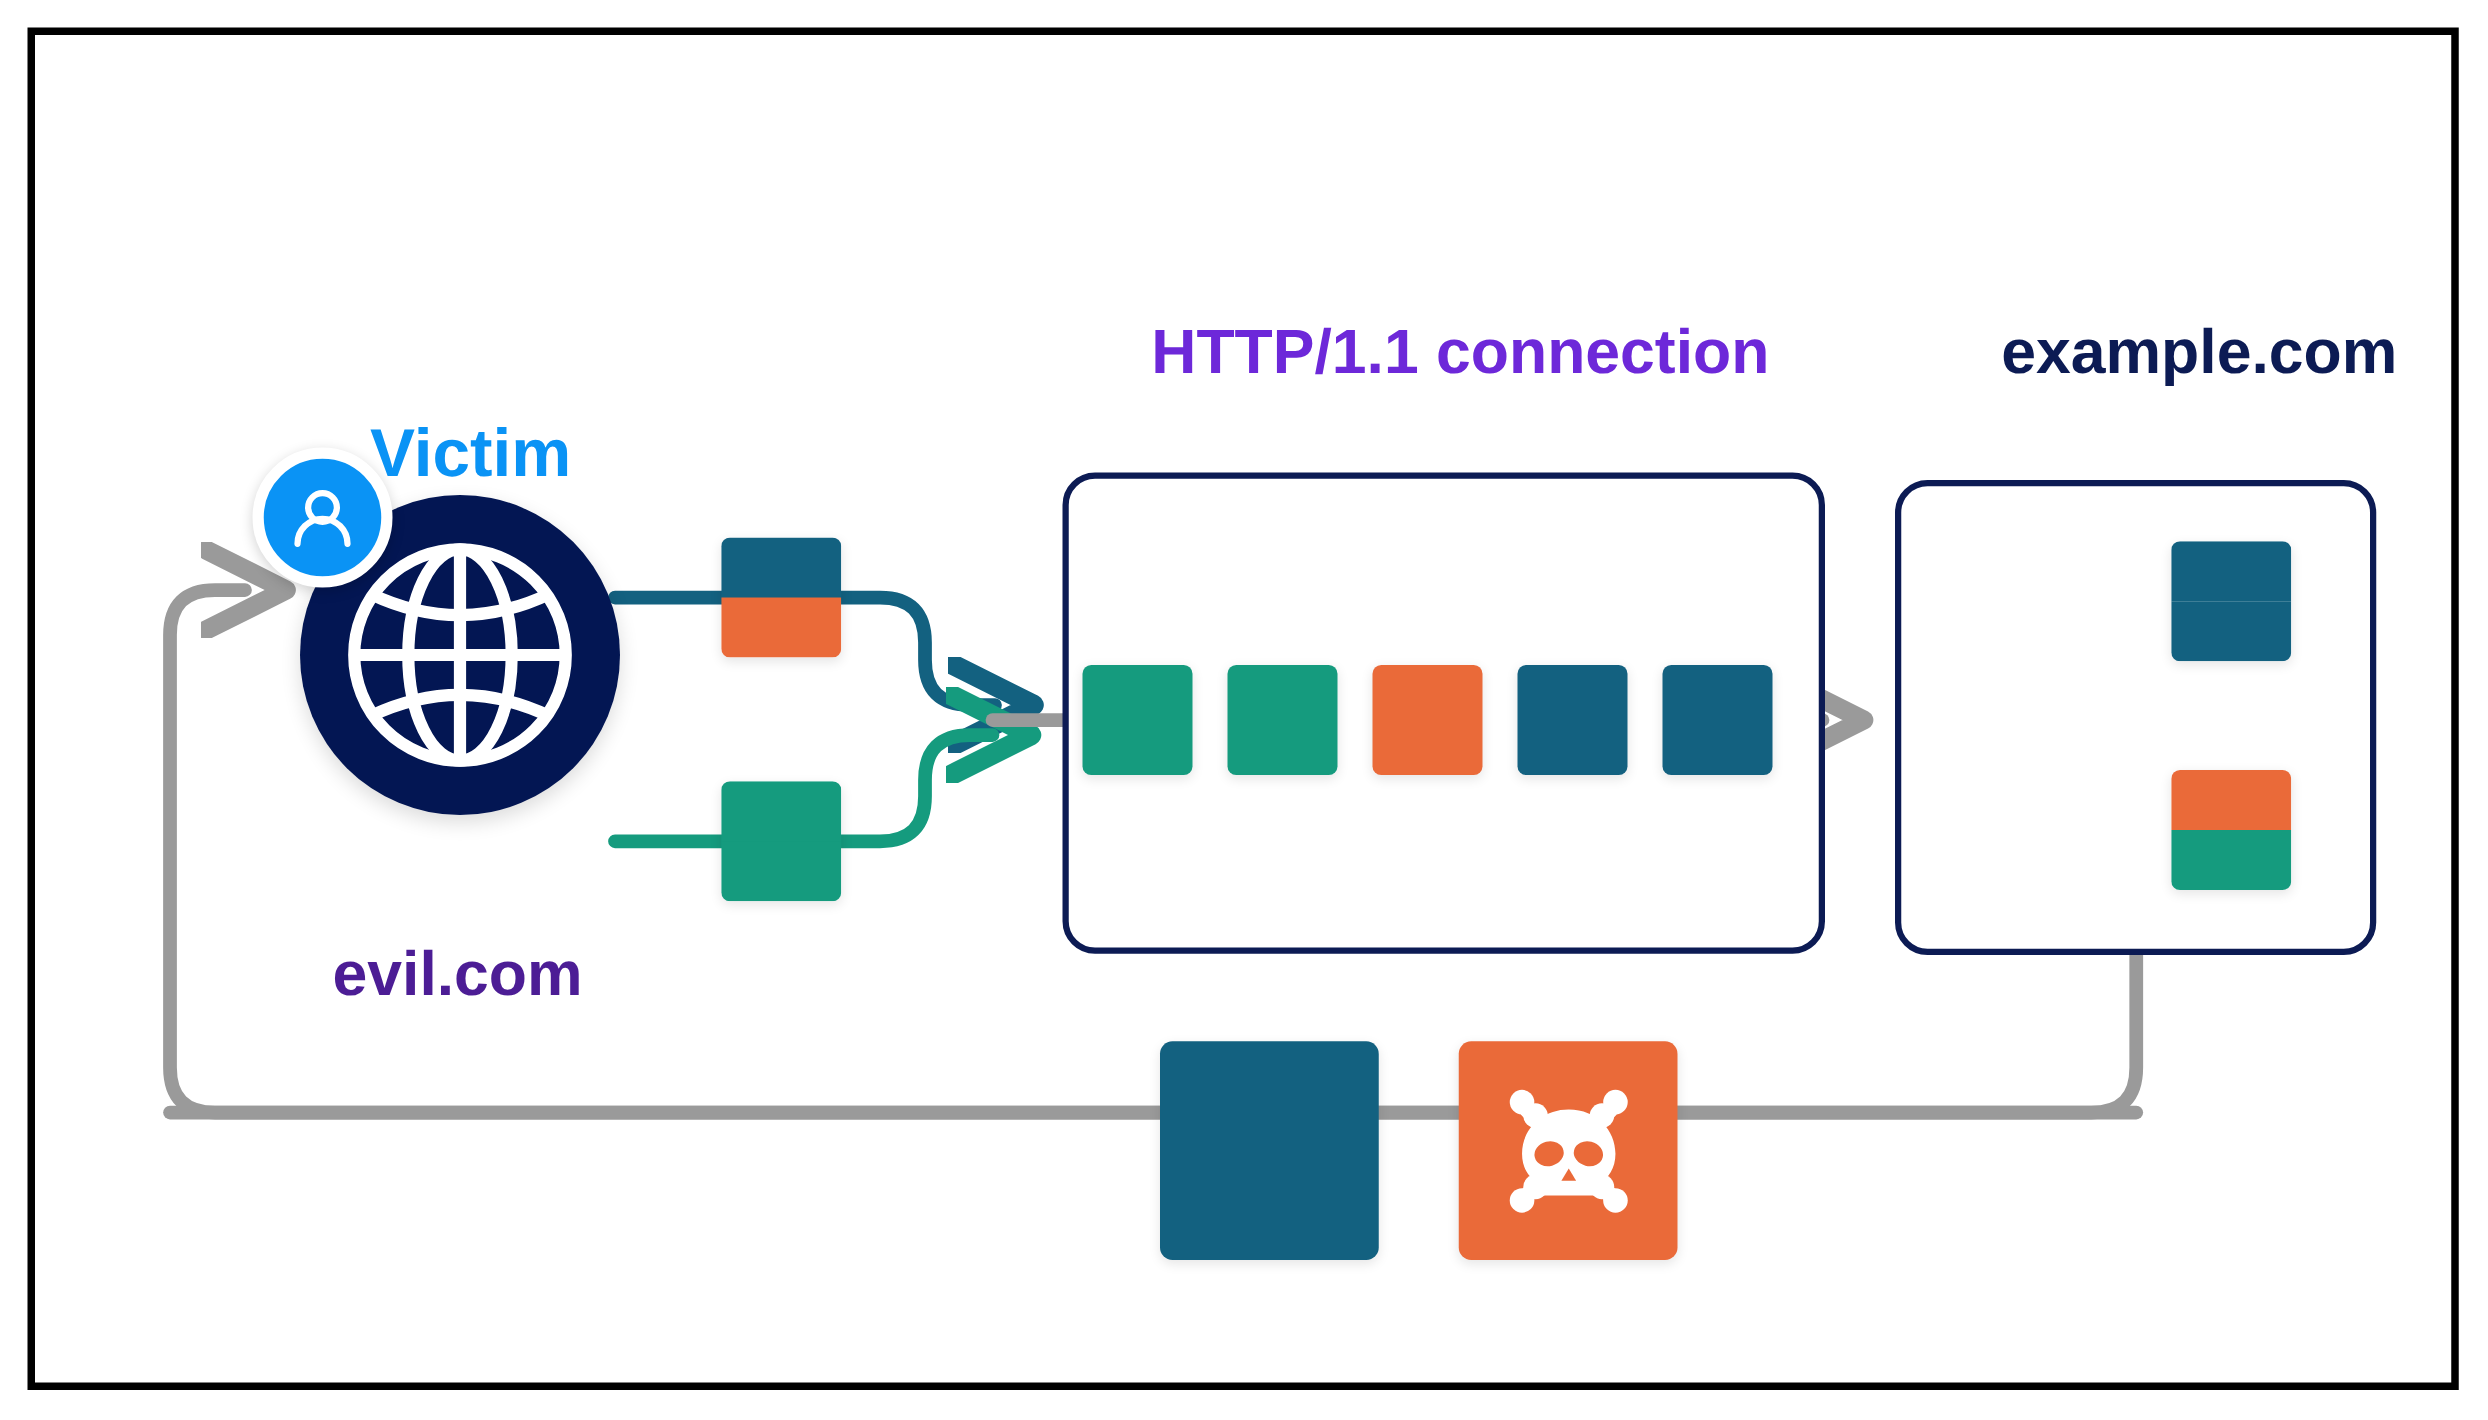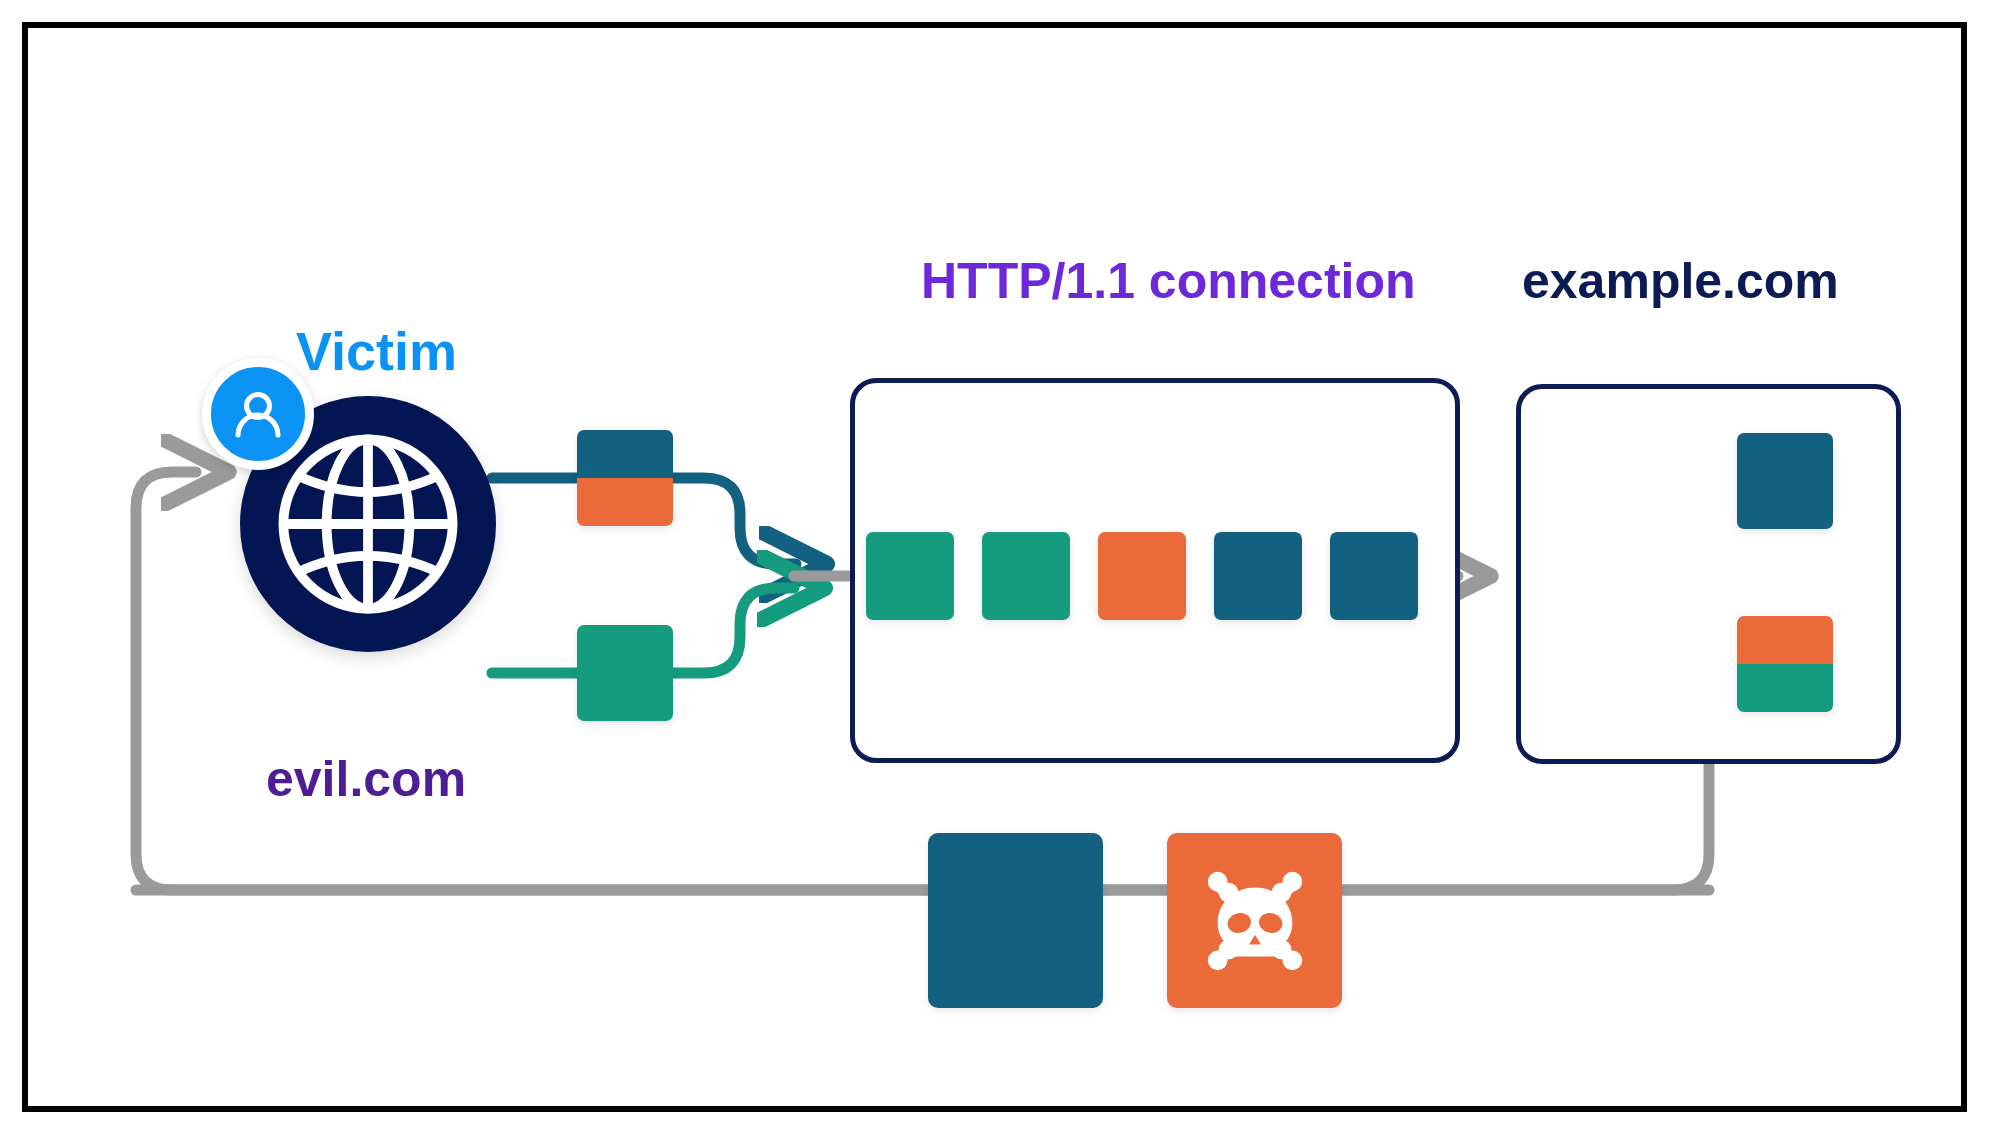--- a/index.html
+++ b/index.html
@@ -10,24 +10,24 @@
     left:22px; top:22px;
     width:1945px; height:1090px;
     border:6px solid #000000;
     box-sizing:border-box;
     background:#ffffff;
     overflow:hidden;
   }
   #stage{position:absolute;inset:0;}
 
   .lbl{position:absolute;font-weight:bold;white-space:nowrap;line-height:1;}
-  #lbl-victim{left:268px;top:296px;font-size:54px;color:#0A93F5;text-align:right;}
+  #lbl-victim{left:268px;top:308px;font-size:54px;color:#0A93F5;text-align:right;}
   #lbl-evil{left:238px;top:726px;font-size:50px;color:#4c1d95;}
   #lbl-http{left:845px;top:228px;font-size:50px;color:#6d28d9;margin-left:48px;}
-  #lbl-example{left:1494px;top:228px;font-size:50px;color:#0C1B54;}
+  #lbl-example{left:1573px;top:228px;font-size:50px;color:#0C1B54;}
 
   
   #globe-wrap{position:absolute;left:212px;top:368px;width:256px;height:256px;}
   #globe-disc{position:absolute;inset:0;border-radius:50%;background:#031653;
     box-shadow:0 6px 16px rgba(0,0,0,.14);}
   #globe-grid{position:absolute;left:34px;top:34px;width:188px;height:188px;}
   #avatar{position:absolute;left:-38px;top:-38px;width:112px;height:112px;border-radius:50%;
     background:#0A93F5;border:9px solid #ffffff;box-sizing:border-box;
     box-shadow:0 3px 10px rgba(0,0,0,.18);}
   #avatar svg{position:absolute;left:50%;top:50%;transform:translate(-50%,-50%);}

